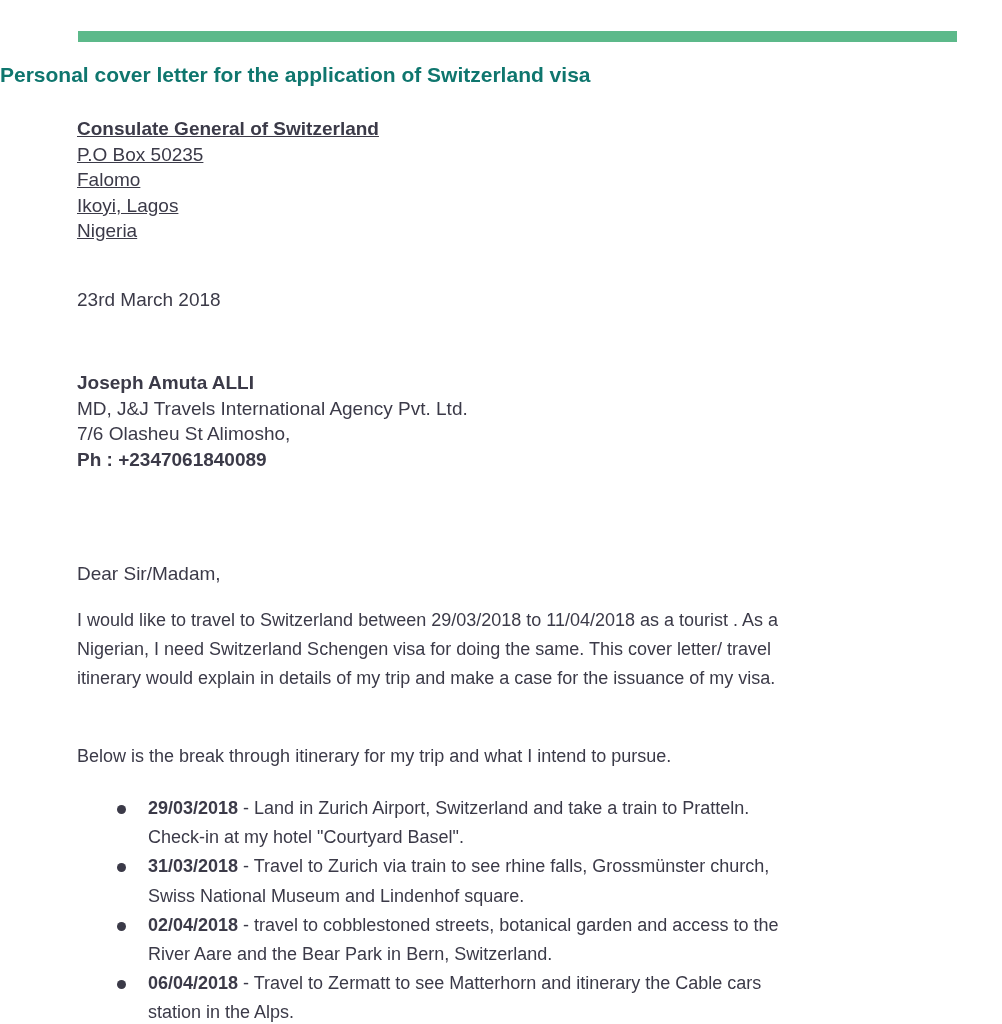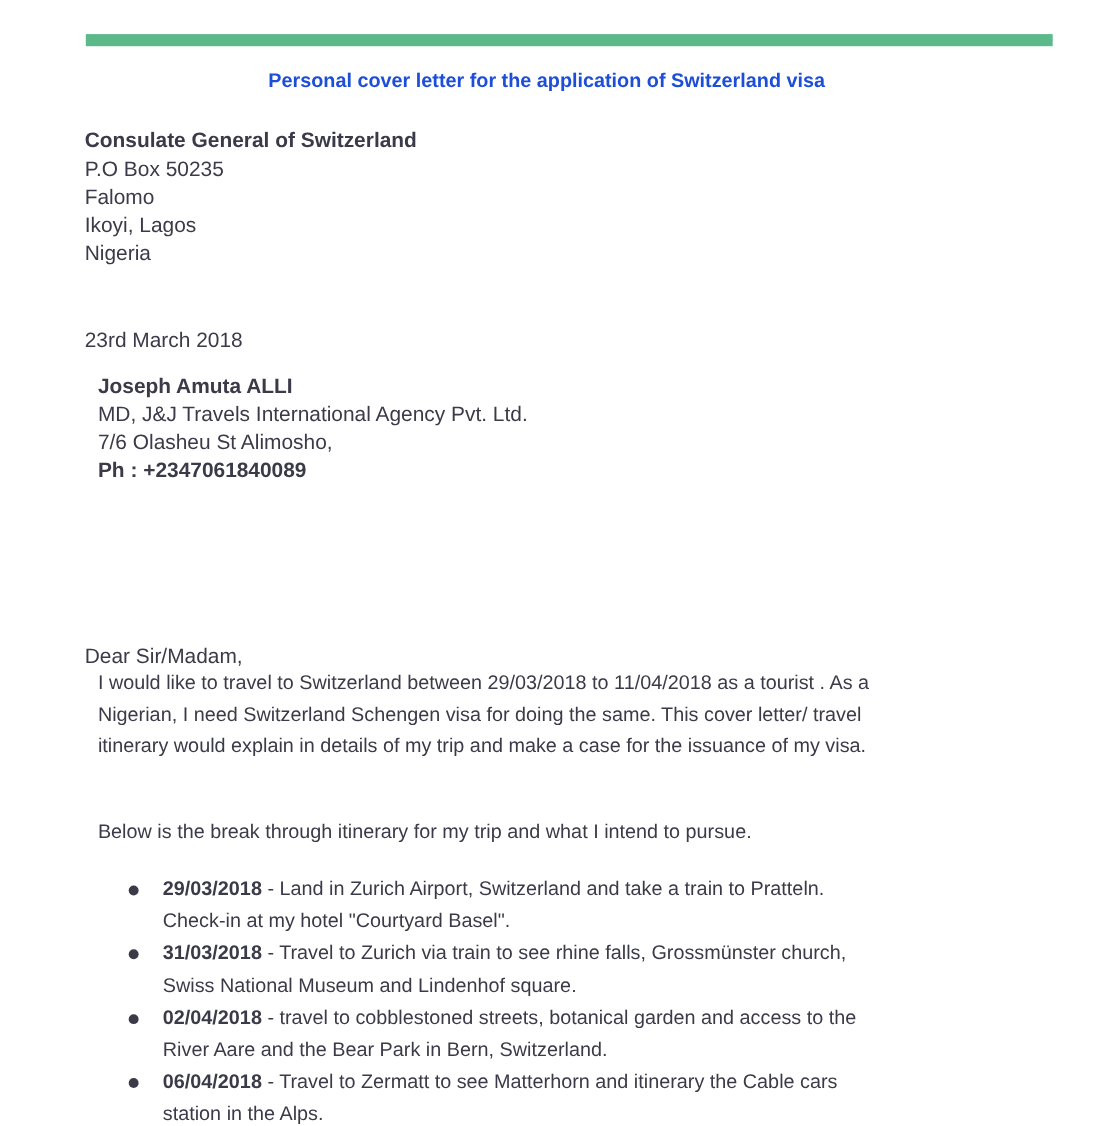--- a/index.html
+++ b/index.html
@@ -21,45 +21,43 @@
       top: 31px;
       width: 879px;
       height: 11px;
       background: #5cb98a;
     }
     .doc-title {
       position: absolute;
       left: 0;
       top: 63px;
       width: 994px;
-      text-align: center;
-      font-size: 18px;
+      font-size: 21px;
       font-weight: bold;
-      color: #1d4ed8;
+      color: #0f766e;
       letter-spacing: 0;
     }
     .block {
       position: absolute;
       left: 77px;
       font-size: 19px;
       line-height: 25.5px;
     }
     .block div { white-space: pre; }
     .bold { font-weight: bold; }
-    .recipient { top: 116px; }
-    .date { top: 287px; margin-top: 10px; }
-    .sender { top: 339px; margin-left: 12px; }
-    .salutation { top: 561px; margin-top: 24px; }
+    .recipient { top: 116px; text-decoration: underline; }
+    .date { top: 287px; }
+    .sender { top: 370px; }
+    .salutation { top: 561px; }
     .para {
       position: absolute;
       left: 77px;
       width: 720px;
       font-size: 18px;
       line-height: 29.2px;
-      margin-left: 12px;
     }
     .para-1 { top: 606px; }
     .para-2 { top: 742px; }
     .itinerary {
       position: absolute;
       left: 77px;
       top: 790px;
       margin: 4px;
       padding: 0;
       list-style: none;

